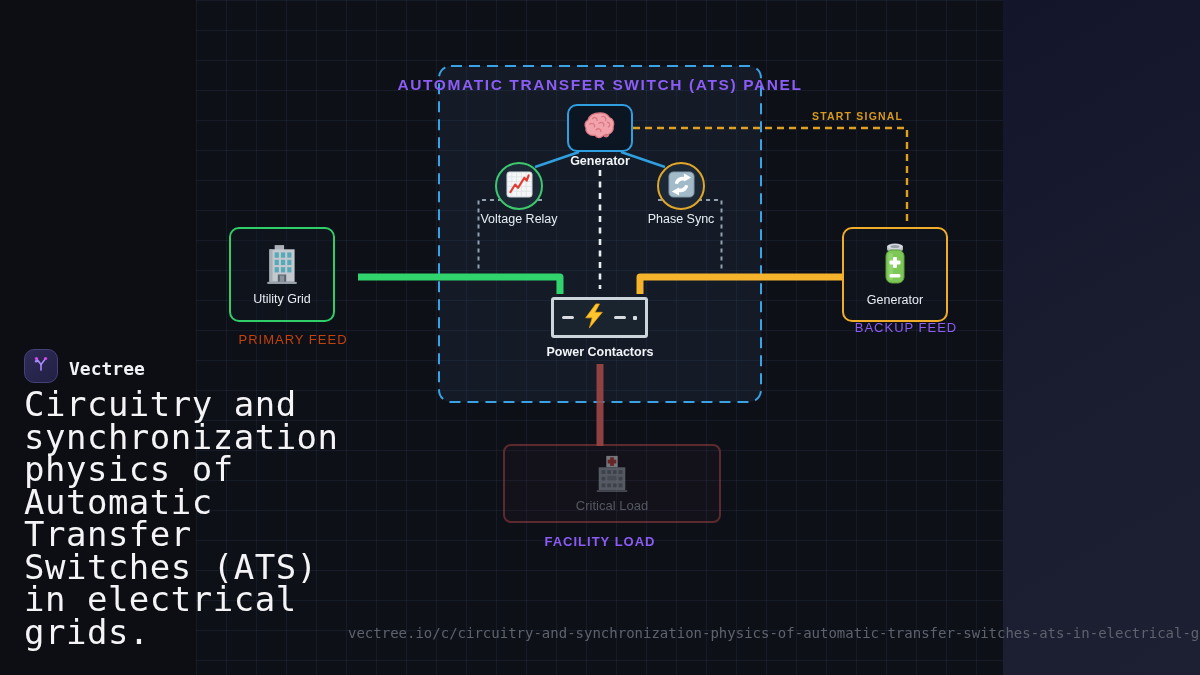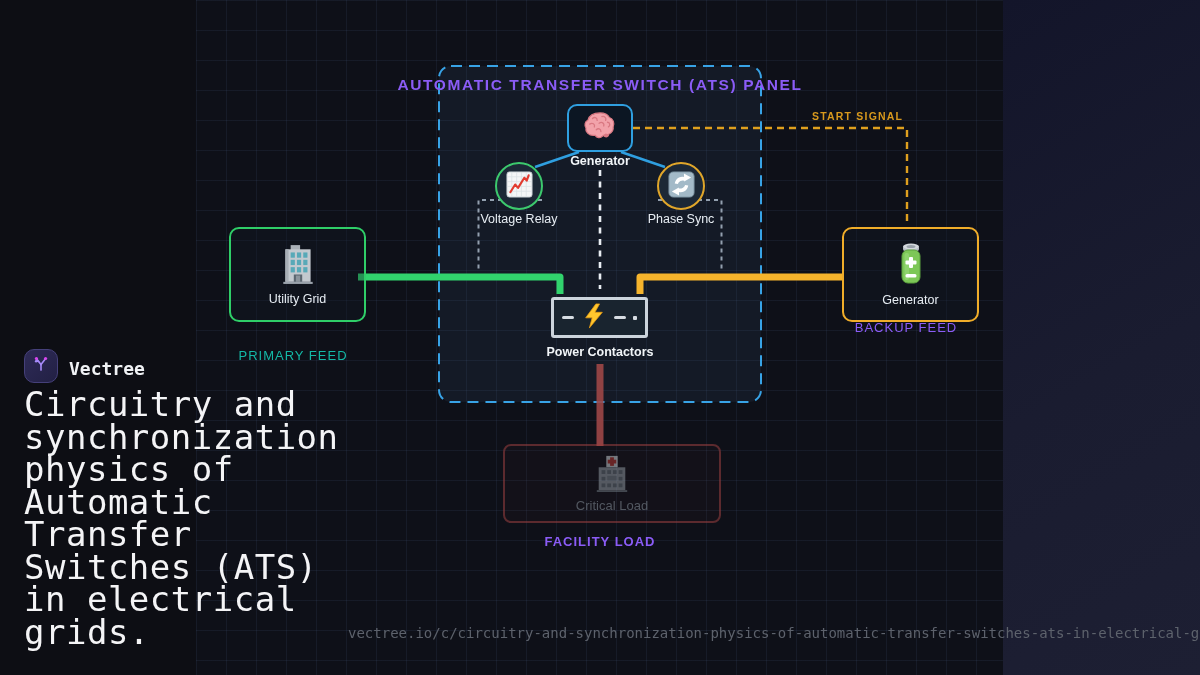--- a/index.html
+++ b/index.html
@@ -25,21 +25,21 @@
     z-index:0;
   }
   svg.overlay{left:0;top:0;width:1200px;height:675px;z-index:1;pointer-events:none;}
 
   
   .node{box-sizing:border-box;display:flex;flex-direction:column;align-items:center;justify-content:center;z-index:2;}
   .controller-box{left:567px;top:104px;width:66px;height:48px;border:2.5px solid #2f9fe0;border-radius:10px;background:#0c1623;}
   .circle{width:48px;height:48px;border-radius:50%;background:#1c2836;box-sizing:border-box;display:flex;align-items:center;justify-content:center;z-index:2;}
   .circle.green{left:495px;top:162px;border:2.5px solid #3cc96d;}
   .circle.amber{left:657px;top:162px;border:2.5px solid #e0a62a;}
-  .source-box{width:137px;height:95px;border-radius:10px;background:rgba(18,26,36,0.35);gap:3px;}
+  .source-box{width:106px;height:95px;border-radius:10px;background:rgba(18,26,36,0.35);gap:3px;}
   .utility-box{left:229px;top:227px;border:2.5px solid #2fce68;}
   .generator-box{left:842px;top:227px;border:2.5px solid #f0ad29;}
   .contactor-box{left:551px;top:297px;width:97px;height:41px;border:3px solid #ccd4dc;border-radius:3px;
     background:#19242f;flex-direction:row;gap:7px;}
   .critical-box{left:503px;top:444px;width:218px;height:79px;border:2px solid #9c4040;border-radius:8px;
     background:rgba(150,60,60,0.07);opacity:0.55;gap:2px;}
 
   .dashbar{width:12px;height:3.5px;border-radius:2px;background:#d6dce2;}
   .dotsq{width:4px;height:4px;border-radius:1px;background:#d6dce2;}
 
@@ -158,21 +158,21 @@
           <rect x="19" y="23" width="4" height="5"></rect>
           <rect x="25" y="23" width="4" height="5"></rect>
       </g>
       <rect x="16" y="30" width="8" height="7" fill="#5b6670"></rect>
       <rect x="18" y="31" width="4" height="6" fill="#8b949c"></rect>
       <rect x="6" y="37" width="28" height="2" fill="#9aa2ab"></rect>
     </svg>
   </span>
   <div class="lbl inside">Utility Grid</div>
 </div>
-<div class="abs caption" style="left:293px;top:348px;color:#14b8a6;text-align:center;">PRIMARY FEED</div>
+<div class="abs caption" style="left:293px;top:332px;color:#c2410c;text-align:center;">PRIMARY FEED</div>
 
 <div class="abs node source-box generator-box">
   <span>
     <svg width="30" height="44" viewBox="0 0 30 44">
       <rect x="7" y="4" width="16" height="5" rx="2" fill="#b9c0c7"></rect>
       <ellipse cx="15" cy="4.5" rx="8" ry="3" fill="#d4d9de"></ellipse>
       <ellipse cx="15" cy="4.5" rx="4.5" ry="1.6" fill="#9aa2ab"></ellipse>
       <rect x="6" y="8" width="18" height="33" rx="6" fill="#7dc757" stroke="#5da23e" stroke-width="1"></rect>
       <rect x="8.5" y="11" width="4.5" height="27" rx="2" fill="#95d876" opacity="0.7"></rect>
       <g fill="#ffffff">

